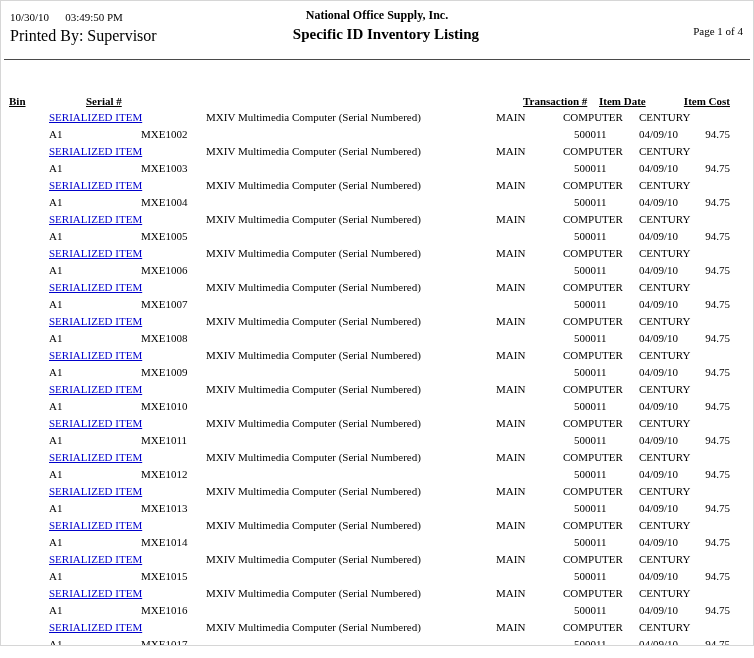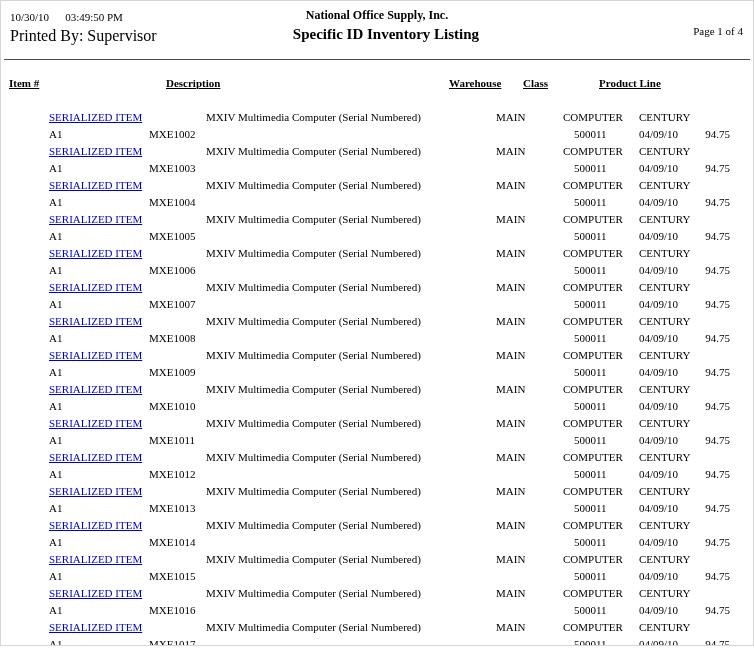--- a/index.html
+++ b/index.html
@@ -17,21 +17,21 @@
   .bottom-rule{position:absolute;top:649px;left:3px;right:3px;height:4px;background:#000;}
   
   .line{position:relative;height:17px;}
   .line span{position:absolute;top:0;white-space:nowrap;font-size:11px;line-height:17px;}
   .colhead{position:absolute;left:0;right:0;}
   .colhead1{top:74px;}
   .colhead2{top:92px;}
   .colhead span{font-weight:bold;text-decoration:underline;}
   .p-item{left:8px;}
   .p-serial-h{left:85px;}
-  .p-serial{left:108px;}
+  .p-serial{left:100px;}
   .p-desc{left:165px;}
   .p-wh-h{left:448px;}
   .p-wh{left:455px;}
   .p-class{left:522px;}
   .p-trans{left:533px;}
   .p-pl{left:598px;}
   .p-date{left:598px;}
   .p-cost{right:23px;text-align:right;}
   .rows{position:absolute;top:108px;left:0;right:0;padding-left:40px;}
   .link{color:#0000cc;text-decoration:underline;cursor:pointer;}
@@ -43,28 +43,28 @@
 
   <div class="dt txt">
     <span>10/30/10</span><span class="time">03:49:50 PM</span>
   </div>
   <div class="printed txt">Printed By: Supervisor</div>
   <div class="company">National Office Supply, Inc.</div>
   <div class="title">Specific ID Inventory Listing</div>
   <div class="pagenum">Page 1 of 4</div>
   <div class="top-rule"></div>
 
-  <div class="line colhead colhead1">
-    <span class="p-item">Item #</span>
-    <span class="p-desc">Description</span>
-    <span class="p-wh-h">Warehouse</span>
-    <span class="p-class">Class</span>
-    <span class="p-pl">Product Line</span>
-  </div>
-
+
+  <div class="line colhead colhead2">
+    <span class="p-item">Bin</span>
+    <span class="p-serial-h">Serial #</span>
+    <span class="p-class">Transaction #</span>
+    <span class="p-date">Item Date</span>
+    <span class="p-cost">Item Cost</span>
+  </div>
 
   <div class="rows">
   <div class="pair">
     <div class="line">
       <span class="p-item link" style="color: rgb(0, 0, 204);">SERIALIZED ITEM</span>
       <span class="p-desc">MXIV Multimedia Computer (Serial Numbered)</span>
       <span class="p-wh">MAIN</span>
       <span class="p-class">COMPUTER</span>
       <span class="p-pl">CENTURY</span>
     </div>

